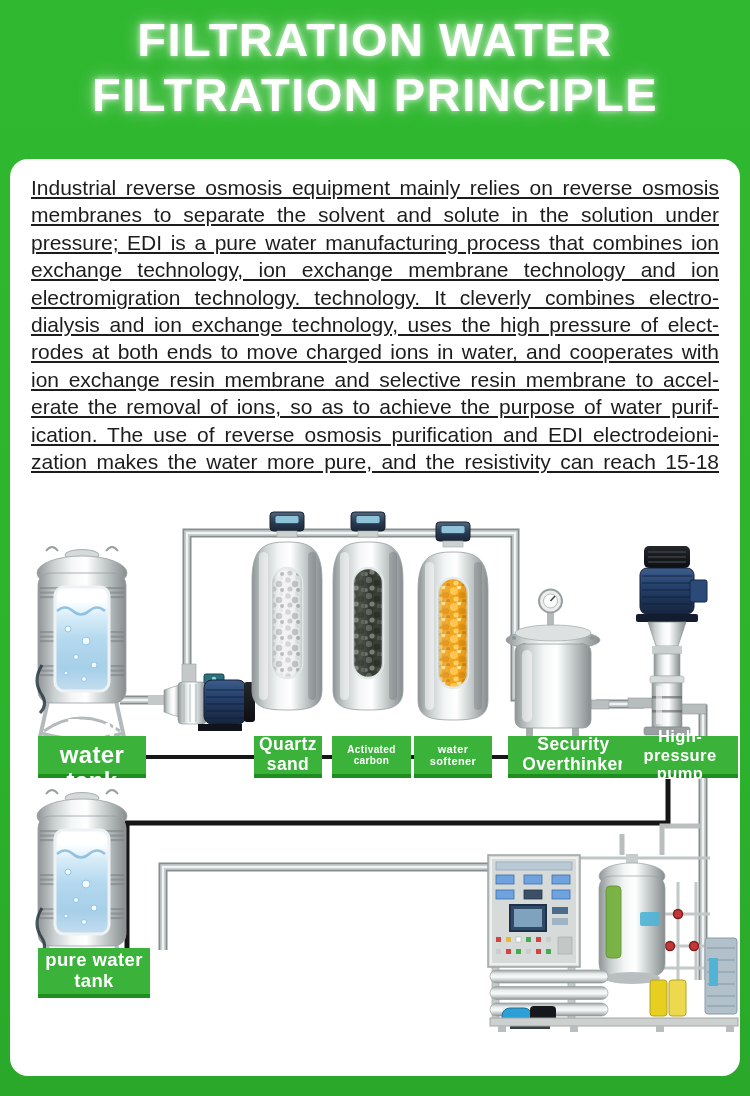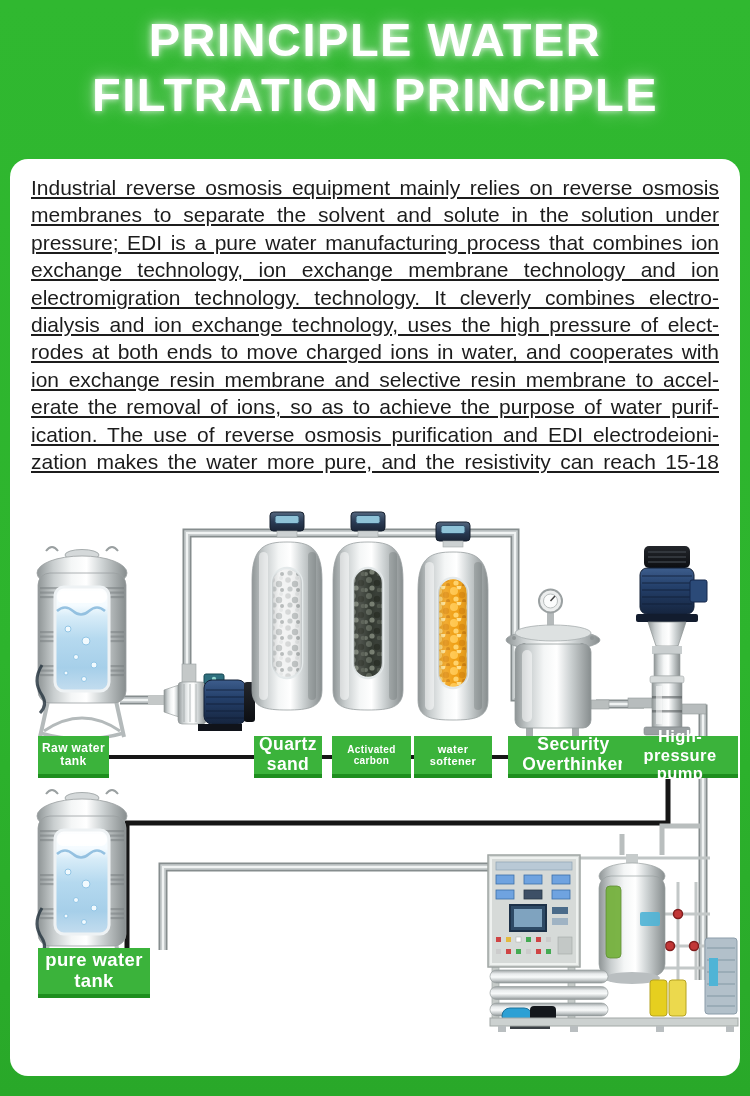--- a/index.html
+++ b/index.html
@@ -29,21 +29,21 @@
   .pM{stroke:#c9cecf;stroke-width:5.5;fill:none;}
   .pI{stroke:#f0f3f3;stroke-width:2;fill:none;}
   .tp{stroke:#b9bebe;stroke-width:5;fill:none;}
   .flow{stroke:#161616;stroke-width:5;fill:none;}
   .conn{stroke:#161616;stroke-width:4;fill:none;}
 </style>
 </head>
 <body>
 
 <div class="hdr">
-  <div>PRINCIPLE WATER</div>
+  <div>FILTRATION WATER</div>
   <div>FILTRATION PRINCIPLE</div>
 </div>
 
 <div class="panel">
 
   <div class="para">
     <div class="jl">Industrial reverse osmosis equipment mainly relies on reverse osmosis</div>
     <div class="jl">membranes to separate the solvent and solute in the solution under</div>
     <div class="jl">pressure; EDI is a pure water manufacturing process that combines ion</div>
     <div class="jl">exchange technology, ion exchange membrane technology and ion</div>
@@ -357,21 +357,21 @@
       <rect x="480" y="508" width="248" height="8" fill="#ccd1d0" stroke="#a2a8a6"></rect>
       <g fill="#b9bec0">
         <rect x="488" y="516" width="8" height="6"></rect>
           <rect x="560" y="516" width="8" height="6"></rect>
         <rect x="646" y="516" width="8" height="6"></rect>
           <rect x="716" y="516" width="8" height="6"></rect>
       </g>
     </g>
   </svg>
 
-  <div class="lbl" style="left:28px;top:577px;width:71px;height:42px;font-size:12px;">
+  <div class="lbl" style="left:28px;top:577px;width:108px;height:42px;font-size:24px;">
     <span>Raw water tank</span>
   </div>
   <div class="lbl" style="left:244px;top:577px;width:68px;height:42px;font-size:17.5px;">
     <span>Quartz sand</span>
   </div>
   <div class="lbl" style="left:322px;top:577px;width:79px;height:42px;font-size:10px;">
     <span>Activated carbon</span>
   </div>
   <div class="lbl" style="left:404px;top:577px;width:78px;height:42px;font-size:11px;">
     <span>water softener</span>

